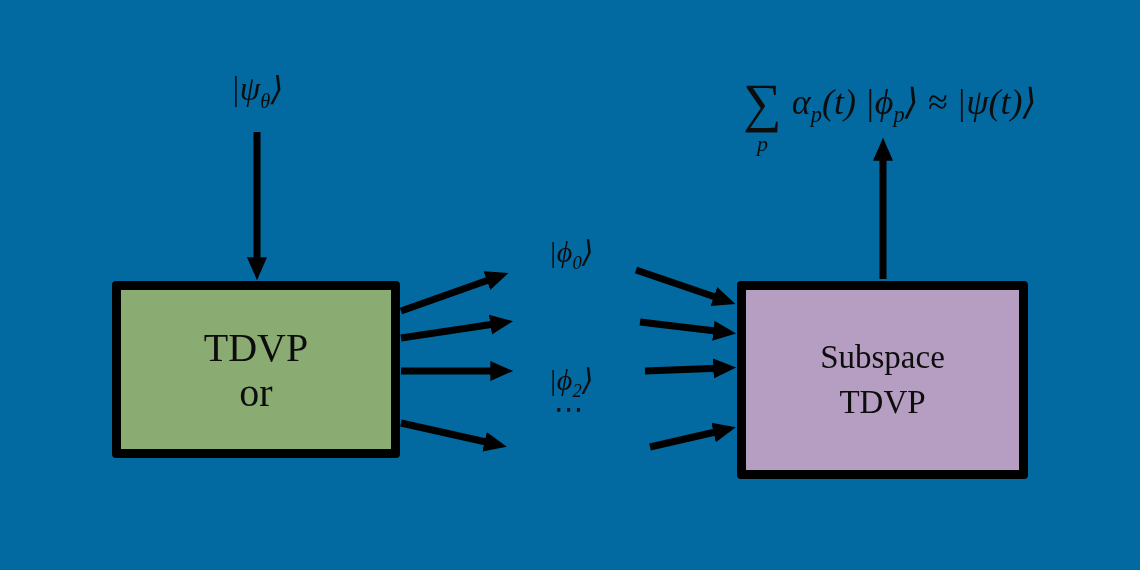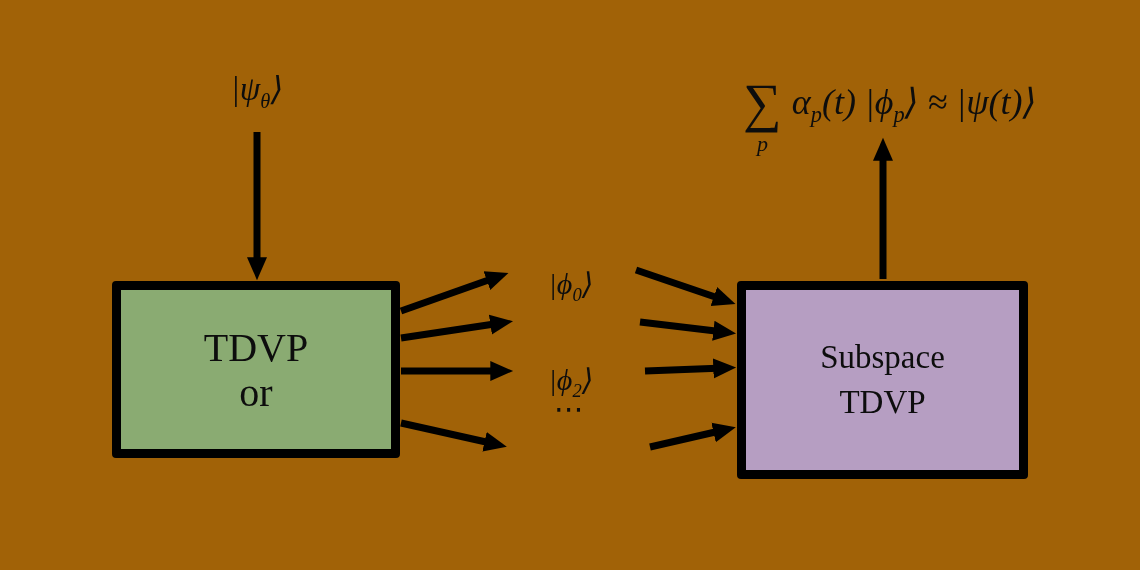--- a/index.html
+++ b/index.html
@@ -1,20 +1,20 @@
 <!DOCTYPE html>
 <html><head>
 <meta charset="utf-8">
 <style>
   html, body { margin: 0; padding: 0; background: #ffffff; }
   .canvas {
     position: relative;
     width: 1140px;
     height: 570px;
-    background: #a16207;
+    background: #0369a1;
     overflow: hidden;
     font-family: "Liberation Serif", "DejaVu Serif", "DejaVu Sans", serif;
     color: #0d0d0d;
   }
   .arrows {
     position: absolute;
     left: 0; top: 0;
     width: 1140px; height: 570px;
     pointer-events: none;
   }
@@ -59,21 +59,21 @@
 
   .ket {
     position: absolute;
     left: 491px;
     width: 160px; height: 40px;
     line-height: 40px;
     text-align: center;
     font-size: 30px;
     white-space: nowrap;
   }
-  .ket0 { top: 264px; }
+  .ket0 { top: 232px; }
   .ket1 { top: 298px; }
   .ket2 { top: 360px; }
   .ketm { top: 425px; }
   .dots {
     position: absolute;
     left: 491px; top: 394px;
     width: 160px; height: 30px;
     line-height: 30px;
     text-align: center;
     font-size: 30px;

